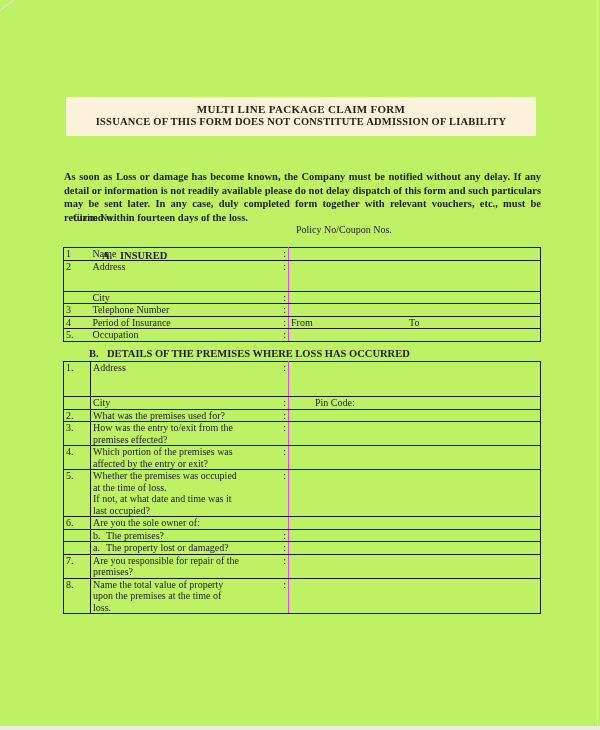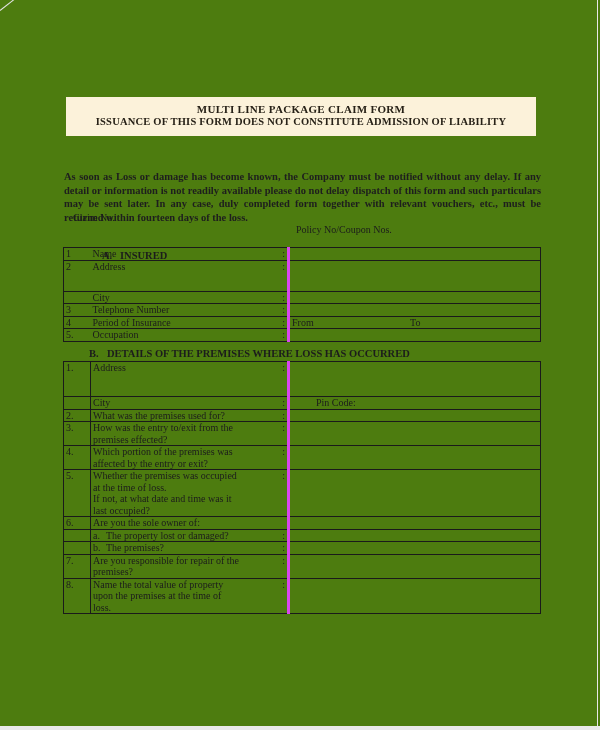--- a/index.html
+++ b/index.html
@@ -1,21 +1,21 @@
 <!DOCTYPE html>
 <html><head>
 <meta charset="utf-8">
 <style>
   * { margin: 0; padding: 0; box-sizing: border-box; }
   html, body { background: #ffffff; }
   .page {
     position: relative;
     width: 600px;
     height: 730px;
-    background: #4d7c0f;
+    background: #bef264;
     font-family: "Liberation Serif", "DejaVu Serif", serif;
     color: #1c1c1c;
     overflow: hidden;
   }
   
   .corner-artifact {
     position: absolute; left: 0px; top: 10px;
     width: 24px; height: 1px; background: #e3e3e3;
     transform: rotate(-38deg); transform-origin: left center;
   }
@@ -53,21 +53,21 @@
   #table-a { top: 247px; }
   #table-b { top: 361px; }
   table.form { border: 1px solid #1a1a1a; }
   table.form td { border-bottom: 1px solid #1a1a1a; vertical-align: top; padding: 0 2px; height: 12px; }
   col.c-num { width: 27px; }
   col.c-colon { width: 14px; }
   col.c-value { width: 252px; }
   td.num { padding-left: 5px; }
   td.label { padding-left: 6px; white-space: pre-line; }
   td.colon { text-align: right; padding-right: 4px; }
-  td.value { border-left: 3px solid #d946ef; padding-left: 6px; position: relative; }
+  td.value { border-left: 1px solid #d946ef; padding-left: 6px; position: relative; }
   #table-b td.num { border-right: 1px solid #1a1a1a; }
   tr.h-addr-a td { height: 31px; }
   tr.h-addr-b td { height: 35px; }
   .sub { display: inline-block; width: 13px; }
   .to-label { position: absolute; left: 120px; top: 0; }
   .pincode { padding-left: 24px; display: inline-block; }
 </style>
 </head>
 <body>
 
@@ -196,27 +196,27 @@
       <td class="value"></td>
     </tr>
     <tr>
       <td class="num">6.</td>
       <td class="label">Are you the sole owner of:</td>
       <td class="colon"></td>
       <td class="value"></td>
     </tr>
     <tr>
       <td class="num"></td>
+      <td class="label"><span class="sub">b.</span><span>The premises?</span></td>
+      <td class="colon">:</td>
+      <td class="value"></td>
+    </tr>
+    <tr>
+      <td class="num"></td>
       <td class="label"><span class="sub">a.</span><span>The property lost or damaged?</span></td>
-      <td class="colon">:</td>
-      <td class="value"></td>
-    </tr>
-    <tr>
-      <td class="num"></td>
-      <td class="label"><span class="sub">b.</span><span>The premises?</span></td>
       <td class="colon">:</td>
       <td class="value"></td>
     </tr>
     <tr>
       <td class="num">7.</td>
       <td class="label">Are you responsible for repair of the
 premises?</td>
       <td class="colon">:</td>
       <td class="value"></td>
     </tr>

